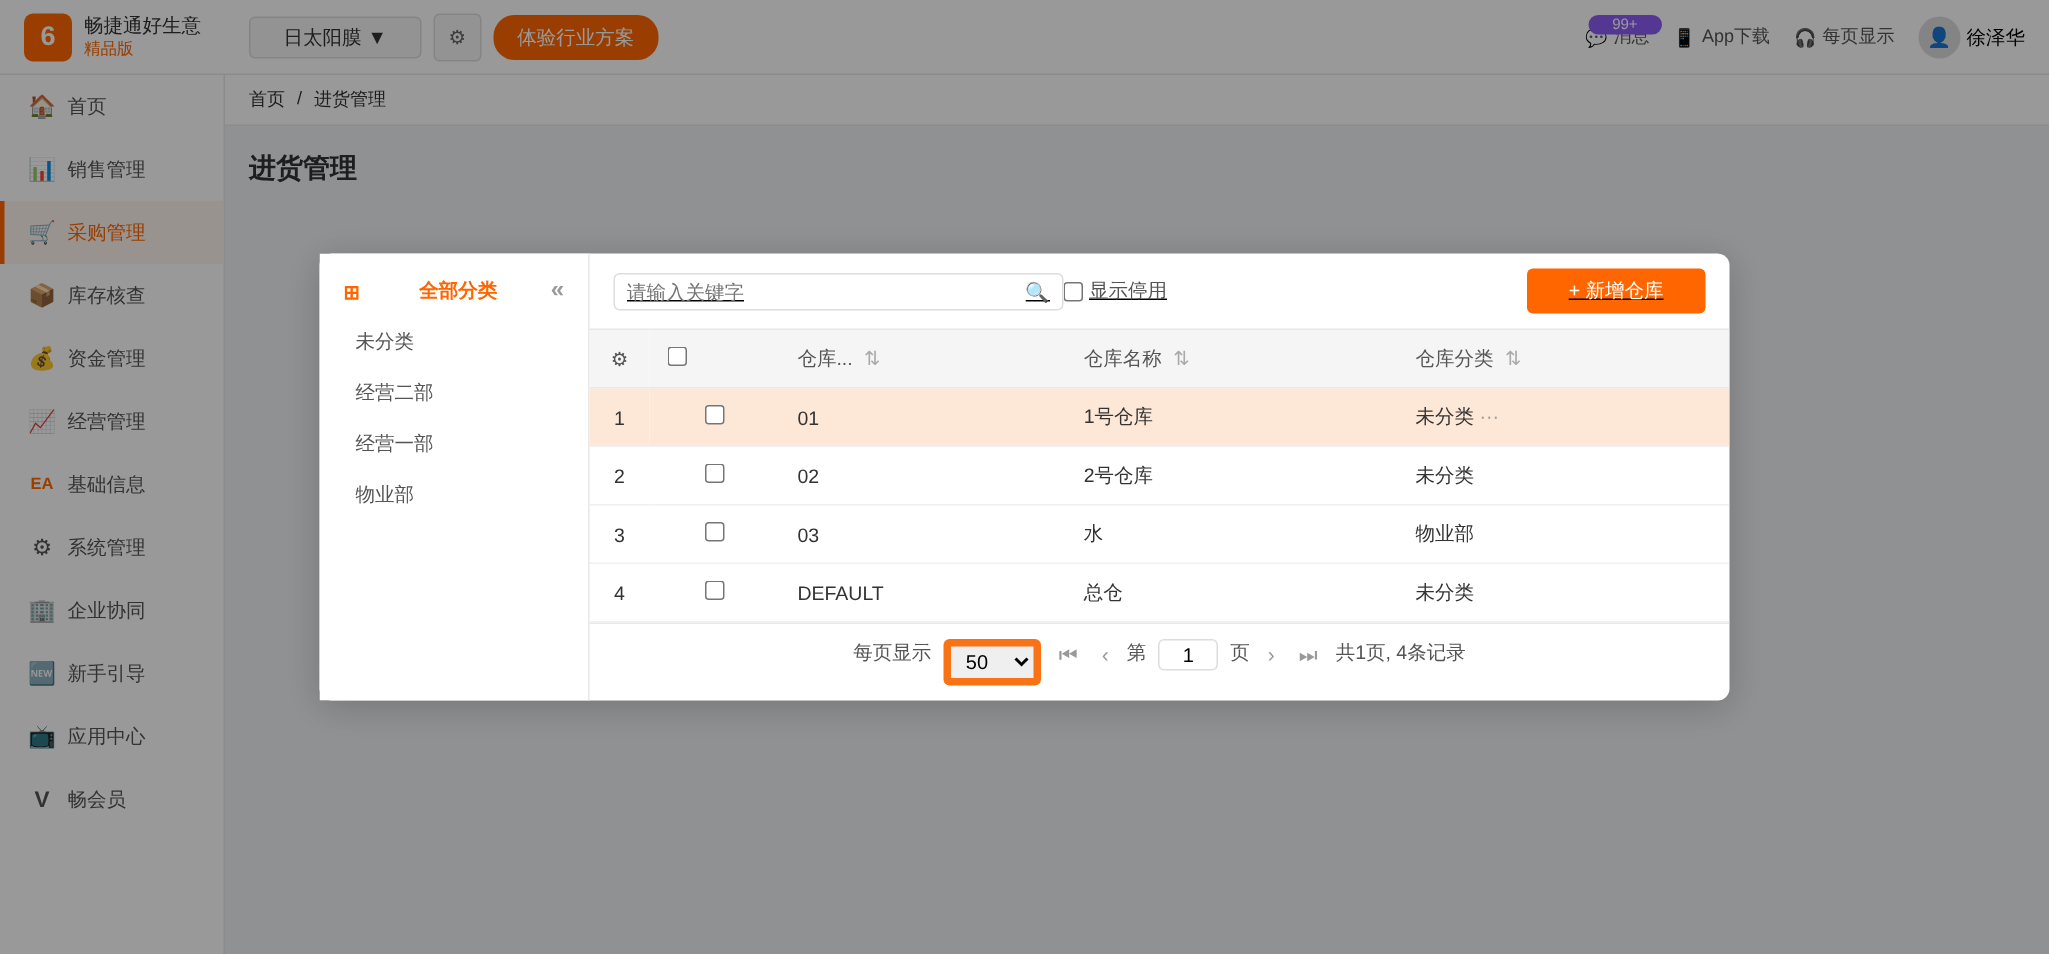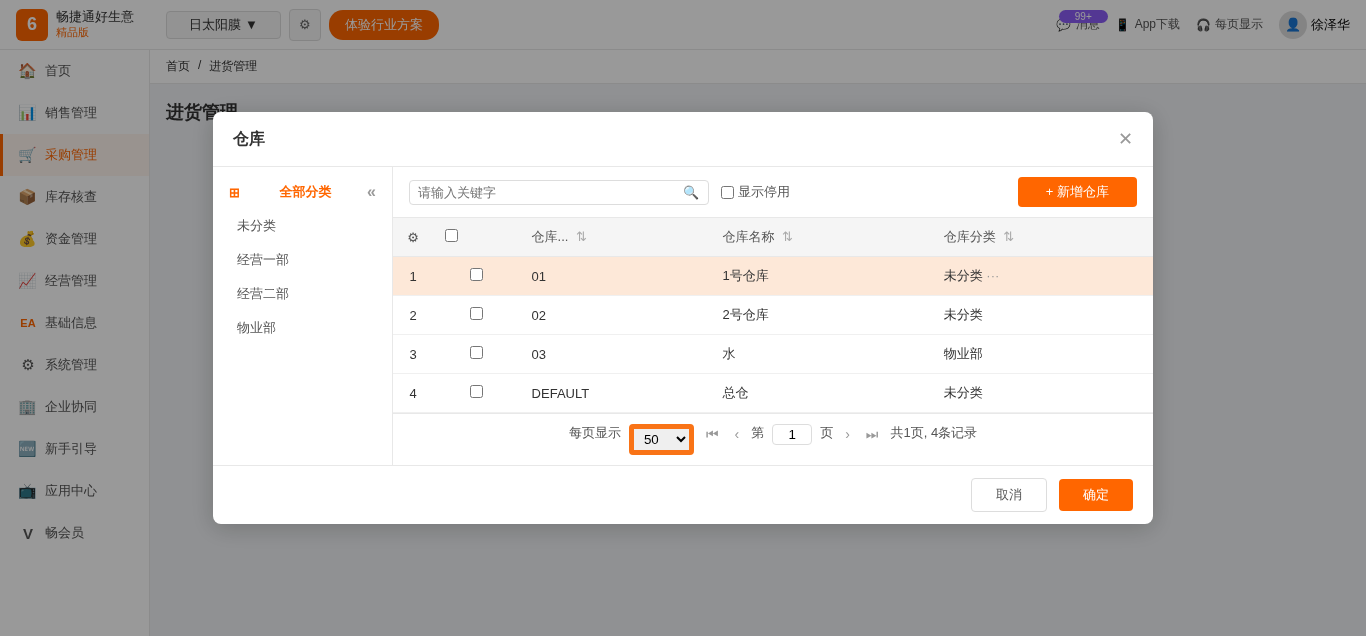--- a/index.html
+++ b/index.html
@@ -106,22 +106,23 @@
       padding: 8px 16px; color: #f60; font-weight: bold; cursor: pointer;
     }
     .category-item {
       padding: 8px 16px 8px 24px; cursor: pointer; color: #555; font-size: 13px;
     }
     .collapse-btn { color: #999; cursor: pointer; font-size: 16px; }
 
     
     .dialog-right { flex: 1; display: flex; flex-direction: column; }
     .dialog-toolbar {
-      padding: 10px 16px; display: flex; align-items: center; gap: 12px;
+      padding: 10px 16px; display: flex; align-items: center; 
       border-bottom: 1px solid #e8e8e8;
+      text-decoration: underline;
     }
     .search-box {
       display: flex; align-items: center; border: 1px solid #ddd; border-radius: 4px;
       padding: 4px 8px; gap: 6px; flex: 1; max-width: 300px;
     }
     .search-input { border: none; outline: none; font-size: 13px; flex: 1; }
     .show-disabled { display: flex; align-items: center; gap: 4px; font-size: 13px; color: #555; }
     .new-btn {
       background: #f60; color: #fff; border: none; border-radius: 4px;
       padding: 6px 28px; cursor: pointer; font-size: 13px; margin-left: auto;
@@ -269,36 +270,32 @@
     </div>
     <div style="padding:16px;">
       <div class="page-title">进货管理</div>
     </div>
   </div>
 </div>
 
 <div class="overlay">
   <div class="dialog">
 
-    <div class="dialog-header">
-      <span class="dialog-title">仓库</span>
-      <span class="dialog-close">✕</span>
-    </div>
 
     <div class="dialog-body">
 
       <div class="category-panel">
         <div class="category-header">
           <span style="margin-right:4px;">⊞</span>
           <span>全部分类</span>
           <span class="collapse-btn">«</span>
         </div>
         <div class="category-item">未分类</div>
+        <div class="category-item">经营二部</div>
         <div class="category-item">经营一部</div>
-        <div class="category-item">经营二部</div>
         <div class="category-item">物业部</div>
       </div>
 
       <div class="dialog-right">
 
         <div class="dialog-toolbar">
           <div class="search-box">
             <input class="search-input" type="text" placeholder="请输入关键字" style="">
             <span style="color:#999;cursor:pointer;">🔍</span>
           </div>
@@ -365,18 +362,14 @@
           <span>第</span>
           <input class="page-input" type="text" value="1" style="">
           <span>页</span>
           <span class="page-btn">›</span>
           <span class="page-btn">⏭</span>
           <span>共1页, 4条记录</span>
         </div>
       </div>
     </div>
 
-    <div class="dialog-footer">
-      <button class="cancel-btn">取消</button>
-      <button class="confirm-btn">确定</button>
-    </div>
   </div>
 </div>
 
 </body></html>

